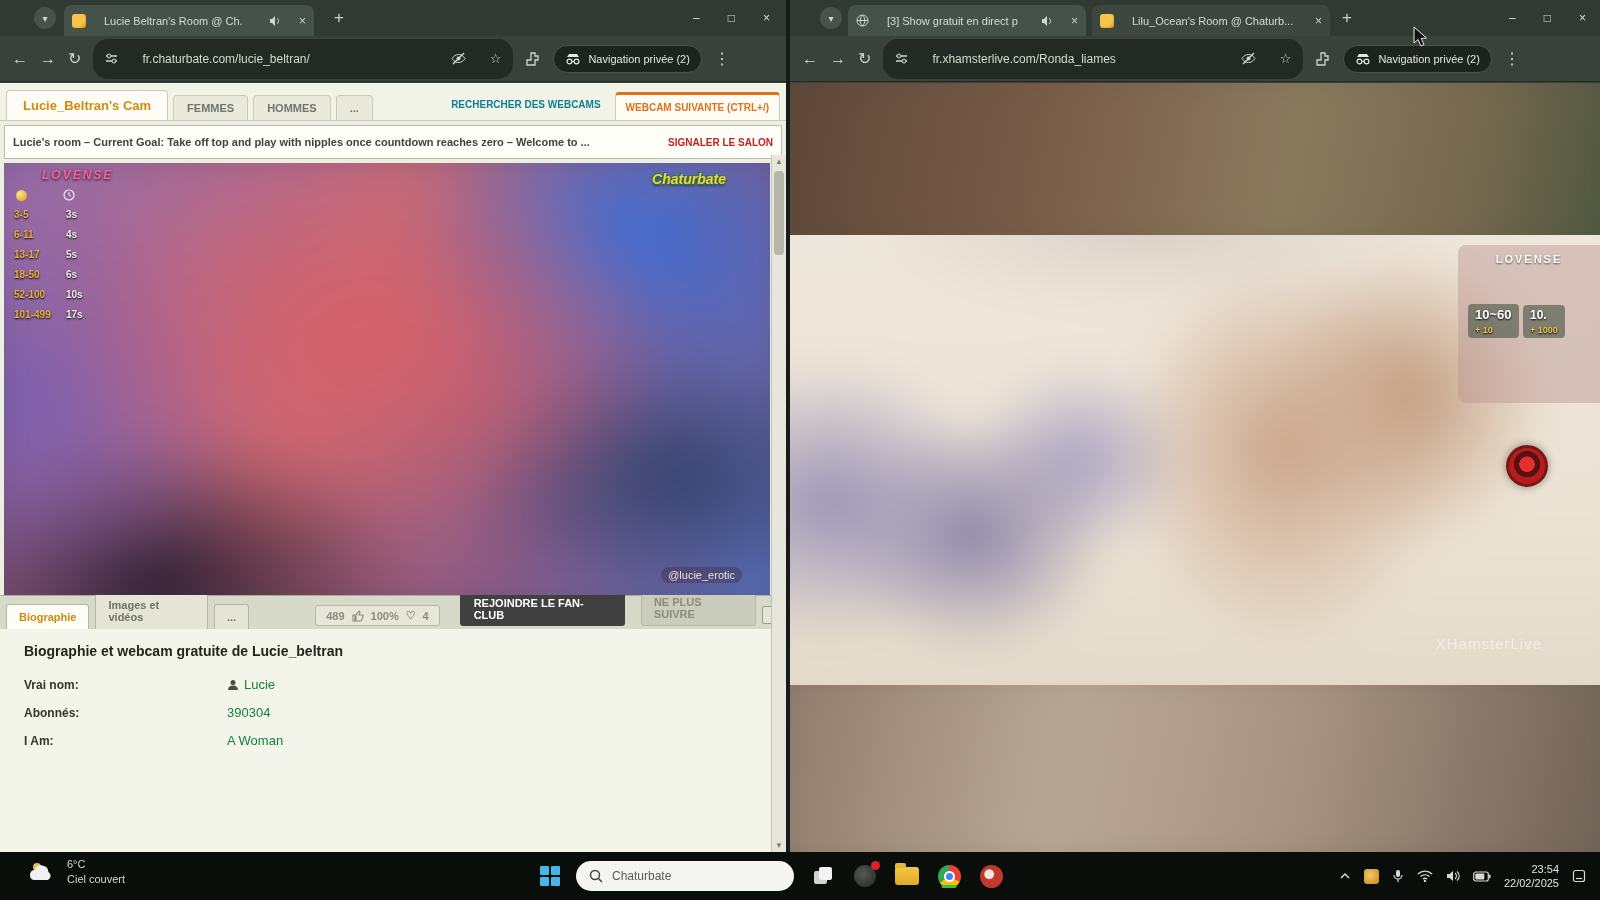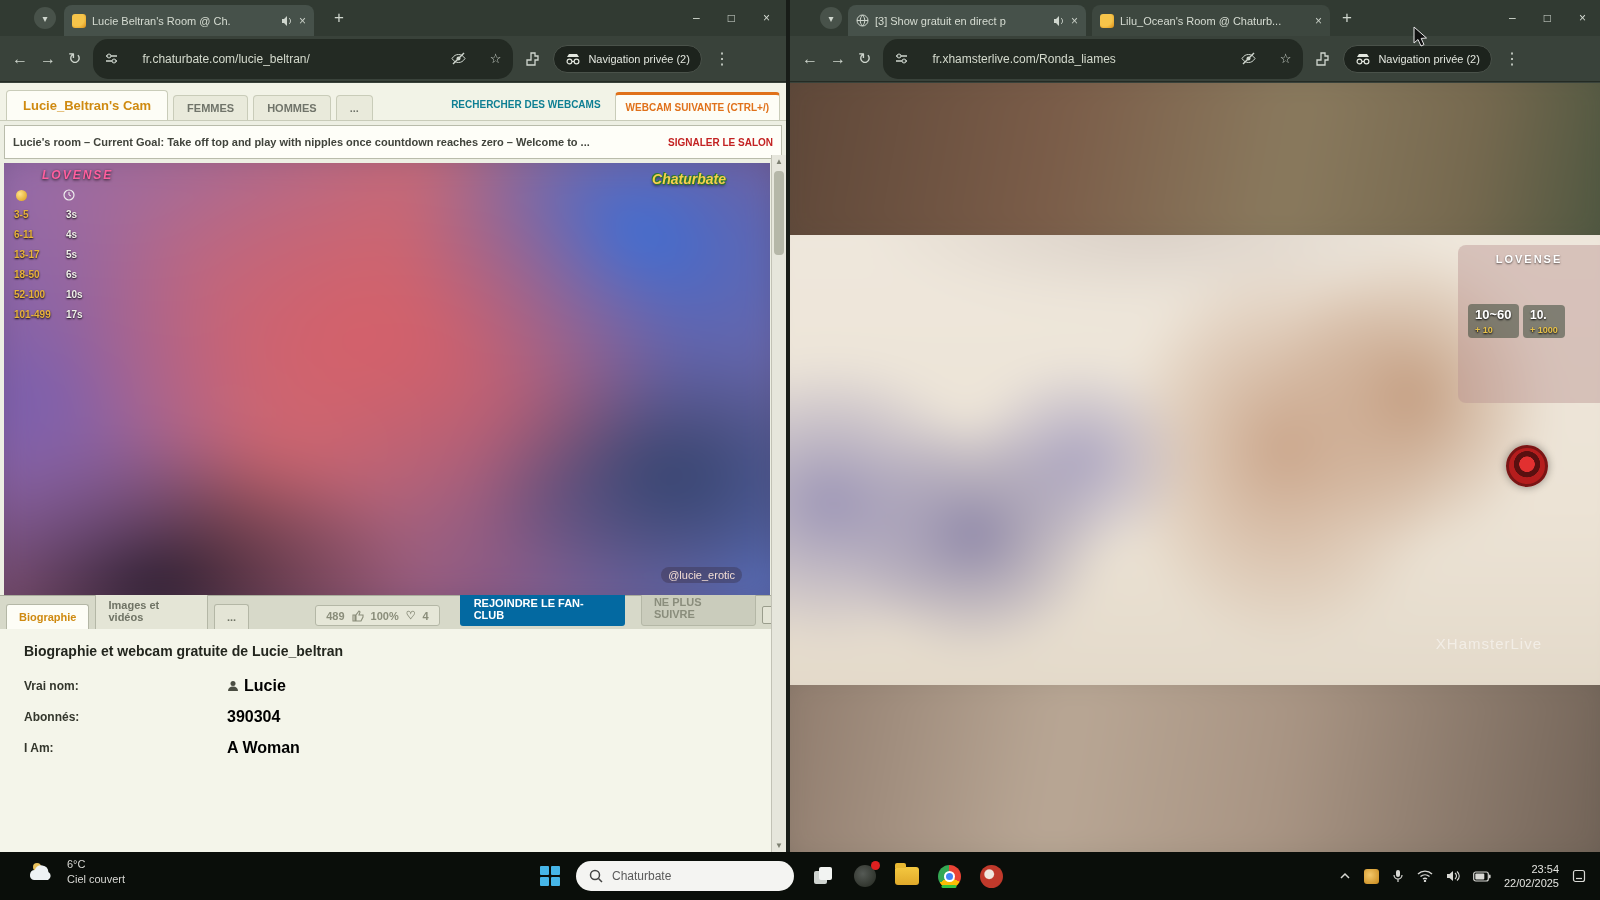--- a/index.html
+++ b/index.html
@@ -7,21 +7,21 @@
               font-family:"Liberation Sans", sans-serif; }
   .desktop { position:relative; width:1600px; height:900px; background:#181c18; }
 
   
   .browser-window { position:absolute; top:0; height:852px; background:#39423a; }
   .tabstrip { position:relative; height:36px; background:#313a32; }
   .tab-chevron { position:absolute; top:7px; width:22px; height:22px; border-radius:50%;
                  background:#48524a; color:#cfd6ce; font-size:10px; display:flex;
                  align-items:center; justify-content:center; }
   .tab { position:absolute; top:5px; height:31px; border-radius:8px 8px 0 0;
-         display:flex; align-items:center; gap:6px; padding:0 8px; overflow:hidden; }
+         display:flex; align-items:center; gap:18px; padding:0 8px; overflow:hidden; }
   .tab.active { background:#46514a; }
   .tab.inactive { background:#3d473f; }
   .tab-title { font-size:11px; color:#d6dcd2; white-space:nowrap; overflow:hidden;
                text-overflow:ellipsis; flex:1; }
   .tab-close { color:#c8cfc6; font-size:12px; flex:none; }
   .favicon-cb { width:14px; height:14px; flex:none; border-radius:3px;
                 background:radial-gradient(circle at 35% 35%, #f6c44a 0 55%, #d98a12 100%); }
   .newtab { position:absolute; top:8px; color:#cfd6ce; font-size:17px; }
   .win-controls { position:absolute; right:10px; top:0; height:36px; display:flex;
                   align-items:center; gap:28px; color:#d5dbd3; font-size:12px; }
@@ -88,32 +88,32 @@
   .handle-watermark { position:absolute; right:28px; bottom:12px; color:#f2ddd4; font-size:11px;
                       background:rgba(40,20,20,.25); padding:2px 7px; border-radius:9px; }
   .bio-bar { height:34px; background:#d7d9c9; border-top:1px solid #a9ac9c; display:flex;
              align-items:flex-end; gap:6px; padding:0 6px; flex:none; }
   .bio-tab { border:1px solid #b4b7a6; border-bottom:none; border-radius:3px 3px 0 0;
              background:#e4e5d6; color:#6f7365; font-weight:bold; font-size:11px; padding:6px 12px; }
   .bio-tab.active { background:#fdfdf6; color:#cf8a10; }
   .bio-stats { margin-left:60px; margin-bottom:3px; display:flex; align-items:center; gap:7px;
                background:#e6e7d8; border:1px solid #b4b7a6; border-radius:3px; padding:3px 10px; }
   .bio-stats span { font-size:11px; font-weight:bold; color:#8a8d7a; }
-  .fanclub-btn { margin-left:14px; margin-bottom:3px; background:#0369a1; color:#fff;
+  .fanclub-btn { margin-left:14px; margin-bottom:3px; background:#404040; color:#fff;
                  font-size:11px; font-weight:bold; padding:5px 14px; border-radius:3px; }
   .unfollow-btn { margin-left:10px; margin-bottom:3px; background:#caccbc; color:#8a8d7c;
                   font-size:11px; font-weight:bold; padding:5px 12px; border-radius:3px;
                   border:1px solid #b4b7a6; }
   .bio-mini-btn { margin-left:auto; margin-bottom:5px; width:18px; height:18px;
                   border:1px solid #9a9d8c; border-radius:2px; background:#e4e5d6; }
   .bio-content { flex:1; background:#f4f5ea; padding:14px 24px; overflow:hidden; }
   .bio-heading { font-size:14px; font-weight:bold; color:#23261e; margin-bottom:18px; }
   .bio-row { display:grid; grid-template-columns:170px auto; margin-bottom:13px; align-items:center;gap:33px; }
   .bio-label { font-size:12px; font-weight:bold; color:#33362c; }
-  .bio-value { font-size:16px; font-weight:bold; color:#000000; display:flex;
+  .bio-value { font-size:13px; font-weight:normal; color:#15803d; display:flex;
                align-items:center; gap:5px; }
   .page-scrollbar { position:absolute; right:0; top:72px; bottom:0; width:15px;
                     background:#e6e6dc; border-left:1px solid #c2c2b6; }
   .scroll-arrow { position:absolute; left:0; width:14px; text-align:center; font-size:8px; color:#7c7f70; }
   .scroll-thumb { position:absolute; left:2px; top:16px; width:10px; height:84px;
                   background:#b5b7a8; border-radius:4px; }
 
   
   #win-right { left:790px; width:810px; }
   #win-right .content { position:absolute; top:83px; left:0; right:0; bottom:0; overflow:hidden; }

